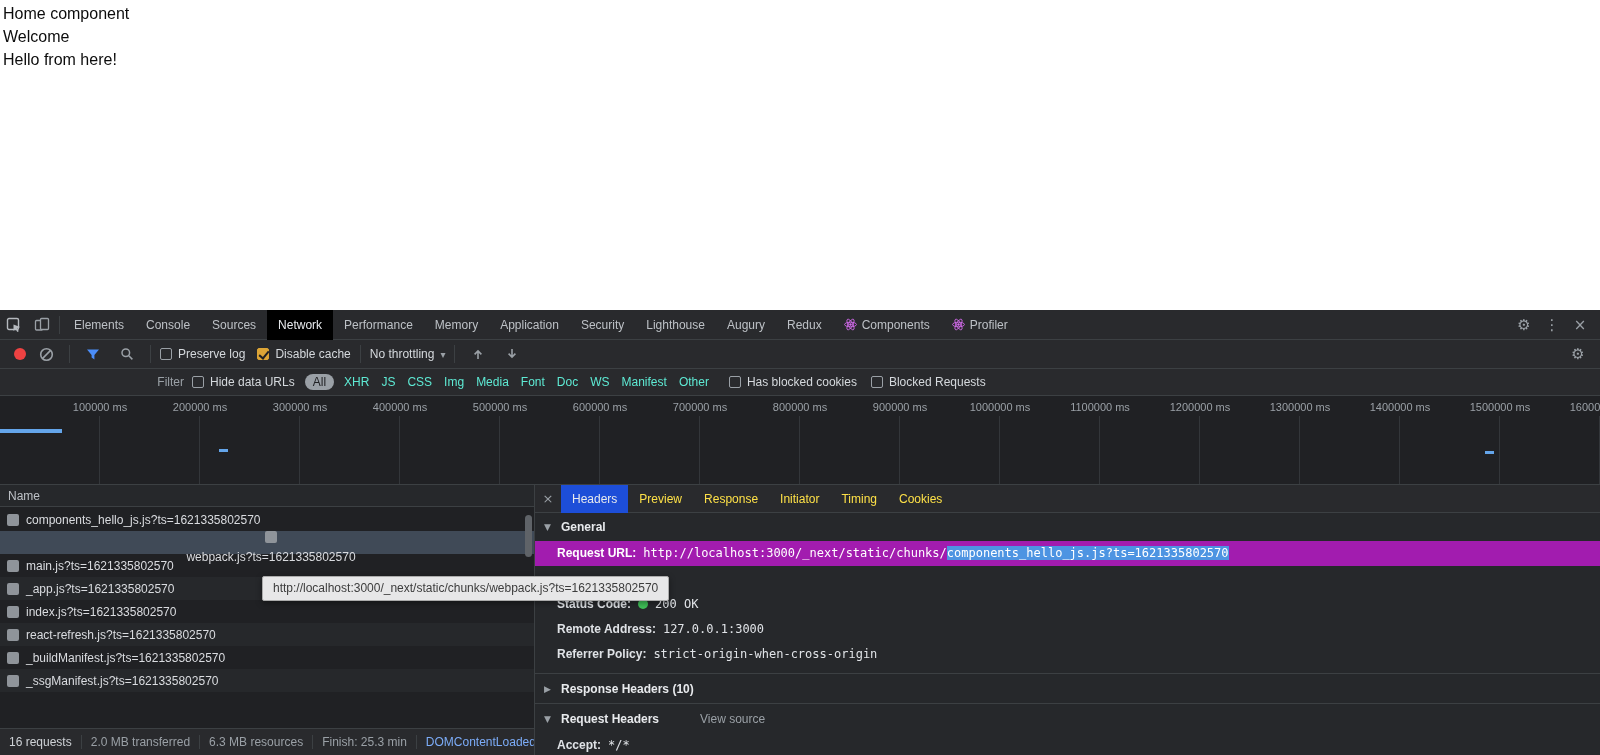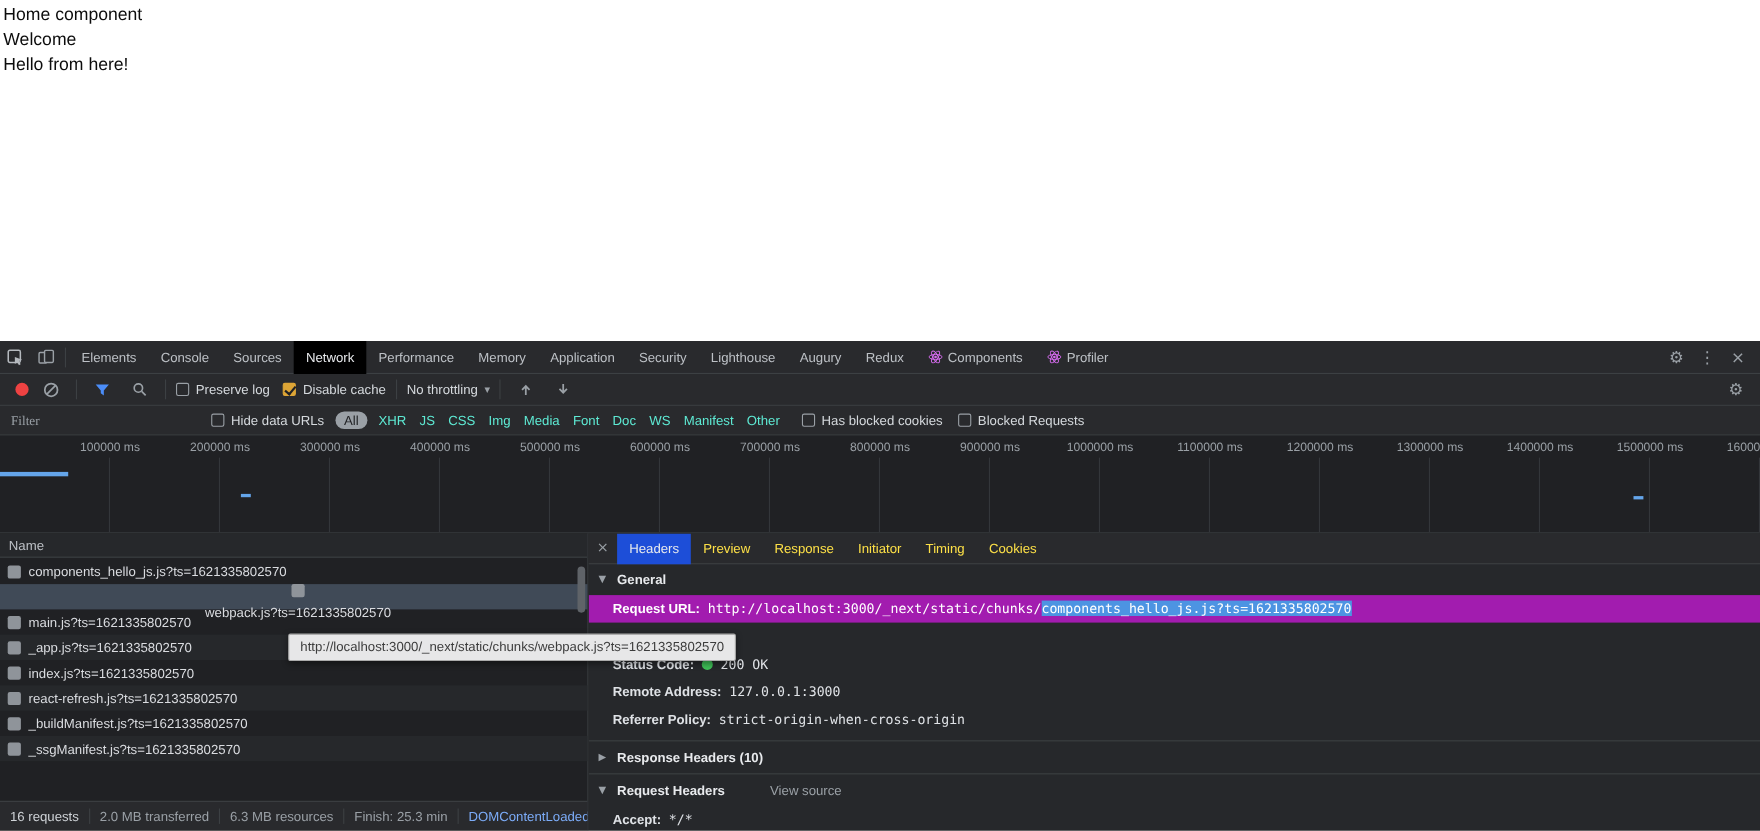--- a/index.html
+++ b/index.html
@@ -39,21 +39,21 @@
   .cb.checked::after { content:""; position:absolute; left:3px; top:0px; width:4px; height:8px;
     border:solid #202124; border-width:0 2px 2px 0; transform:rotate(40deg); }
   .cb-label { color:#d5d9dd; white-space:nowrap; }
   .throttle { display:flex; align-items:center; color:#d5d9dd; }
   .caret { font-size:10px; color:#9aa0a6; font-family:"DejaVu Sans",sans-serif; }
 
   
   .filterbar { height:27px; background:#292a2d; border-bottom:1px solid #3c4043;
     display:flex; align-items:center; padding:0 8px; }
   .filter-input { width:178px; background:transparent; border:none; outline:none;
-    color:#e8eaed; font-size:12px; font-family:Liberation Serif, serif; }
+    color:#e8eaed; font-size:12px; font-family:Liberation Sans, sans-serif;text-align:right; }
   .filter-input::placeholder { color:#9aa0a6; }
   .pill { background:#9aa0a6; color:#202124; border-radius:8px; padding:2px 8px; line-height:12px; margin:0 4px; flex:none; }
   .type-filter { color:#5eead4; padding:0 6px; white-space:nowrap; flex:none; }
 
   
   .timeline { height:89px; border-bottom:1px solid #3c4043; position:relative; display:flex;
     background:#202124; overflow:hidden; }
   .tl-col { flex:1; position:relative; }
   .tl-col::after { content:""; position:absolute; right:0; top:20px; bottom:0; width:1px; background:#33363a; }
   .tl-label { position:absolute; top:5px; right:0; transform:translateX(50%); font-size:11px;

